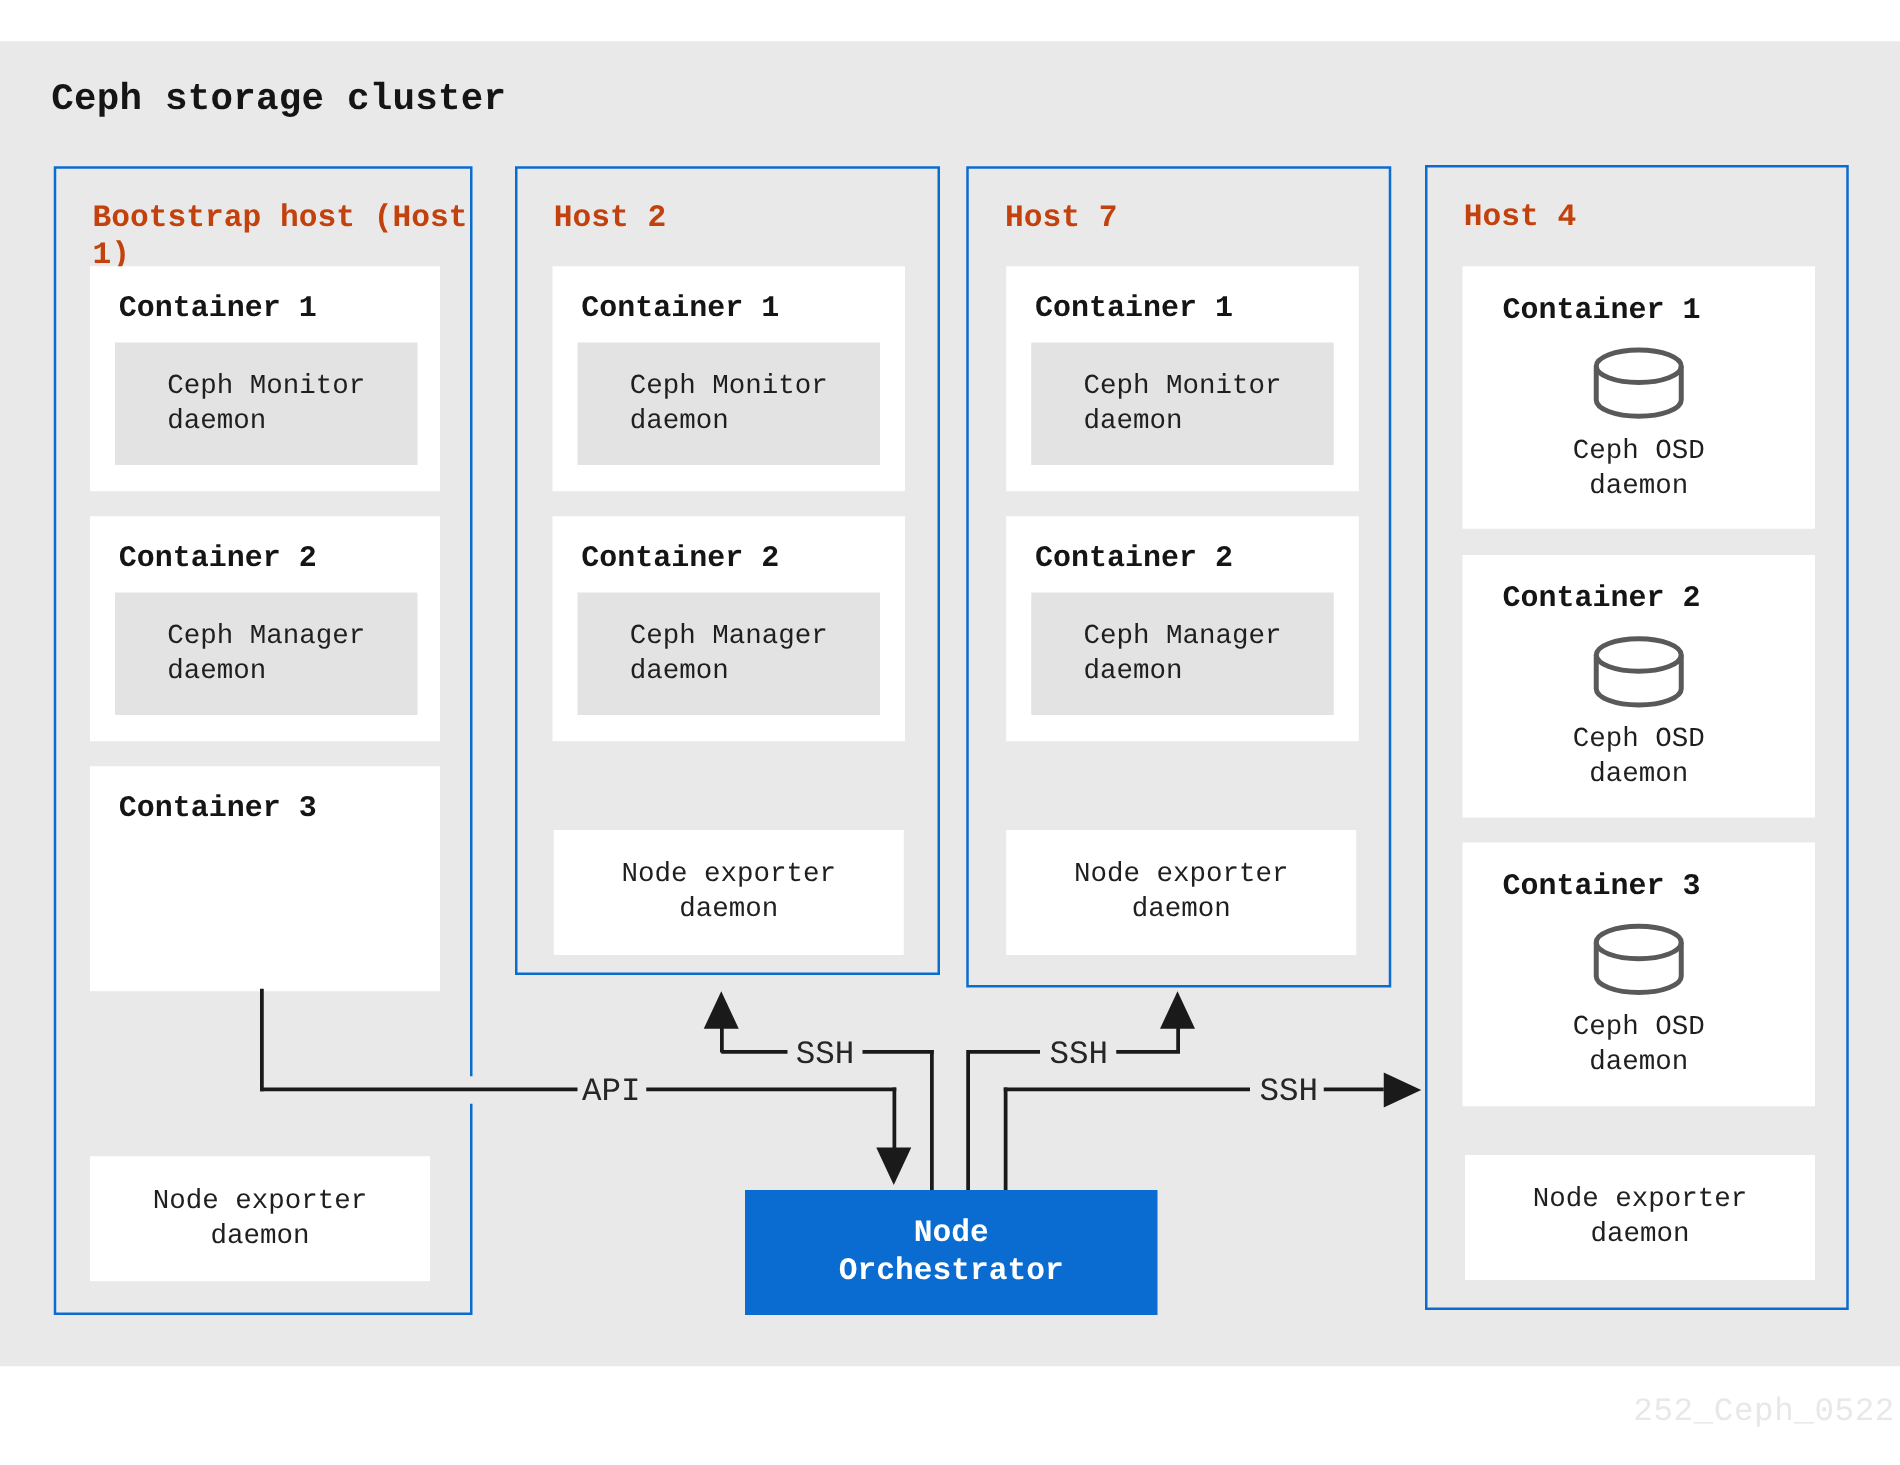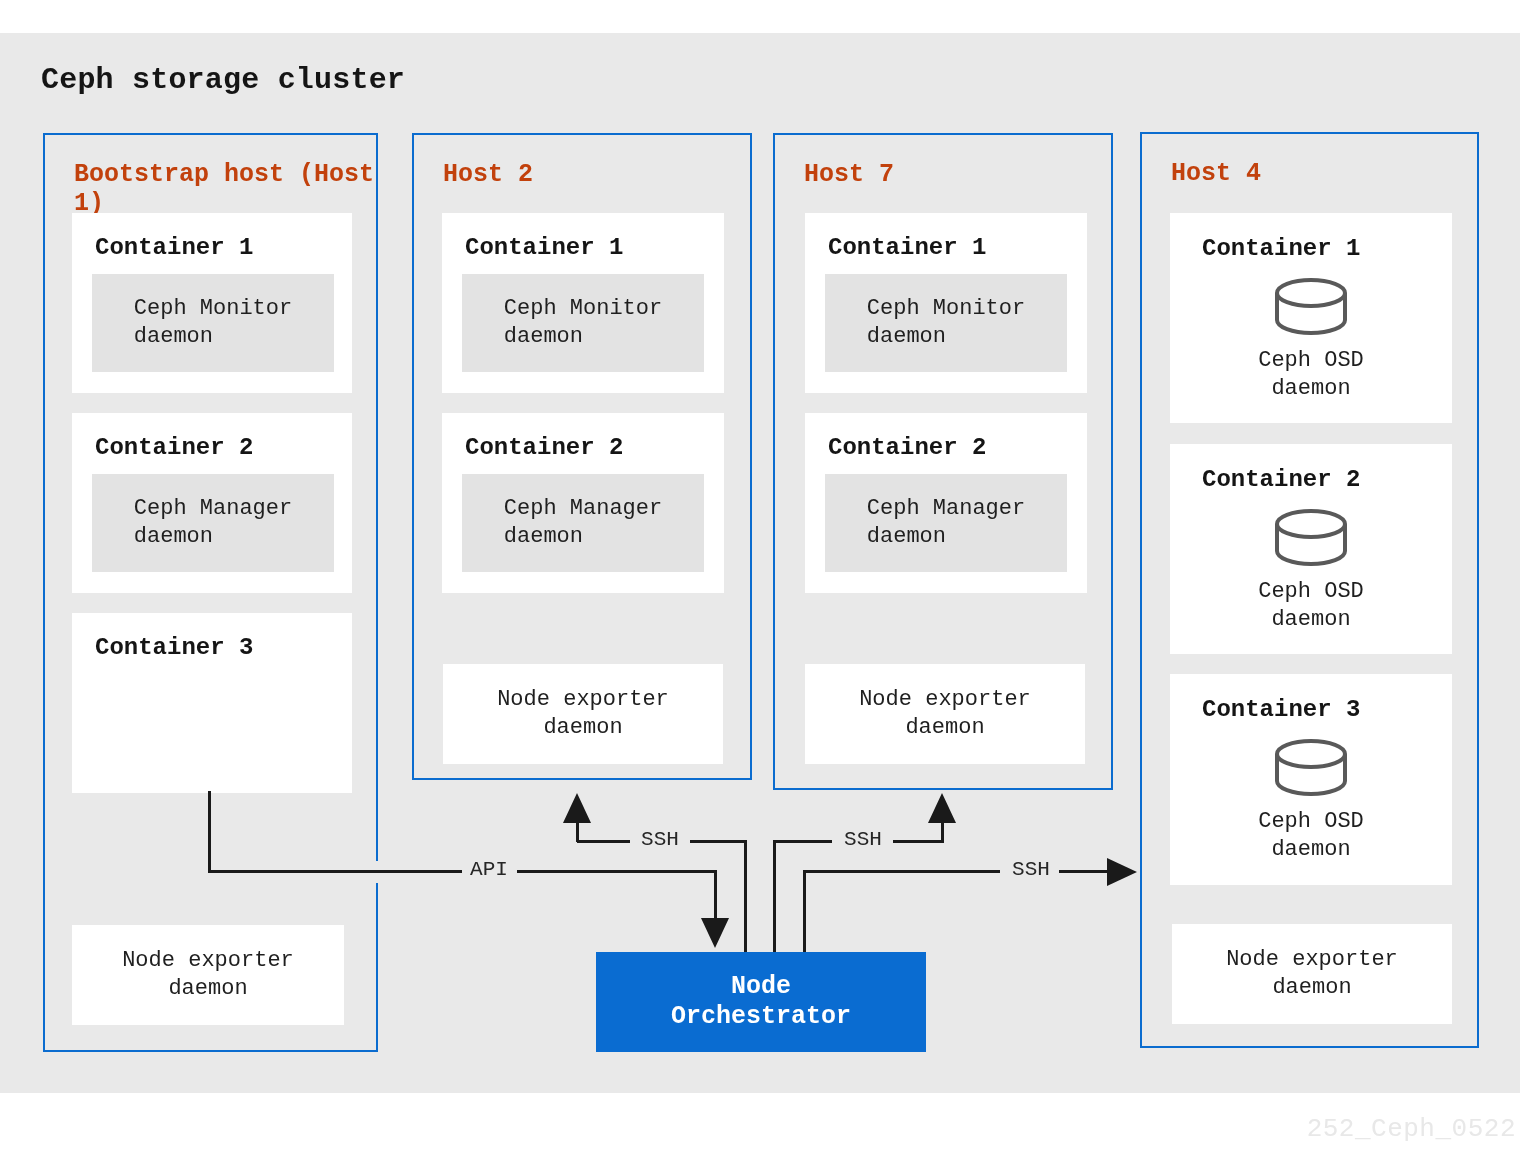--- a/index.html
+++ b/index.html
@@ -48,21 +48,21 @@
     text-align:center; font-size:22px; line-height:28px; color:#1f1f1f; white-space:pre-line;
   }
   .orchestrator {
     position:absolute; left:596px; top:952px; width:330px; height:100px;
     background:#0a6cd1; color:#ffffff; display:flex; align-items:center; justify-content:center;
     text-align:center; font-size:25px; font-weight:bold; line-height:30px; white-space:pre-line;
   }
   .hl { position:absolute; height:3px; background:#1a1a1a; }
   .vl { position:absolute; width:3px; background:#1a1a1a; }
   .conn-label {
-    position:absolute; width:56px; font-size:21px; color:#262626; text-align:center;
+    position:absolute; width:56px; font-size:26px; color:#262626; text-align:center;
   }
   .arrow-up {
     position:absolute; width:0; height:0;
     border-left:14px solid transparent; border-right:14px solid transparent;
     border-bottom:30px solid #1a1a1a;
   }
   .arrow-down {
     position:absolute; width:0; height:0;
     border-left:14px solid transparent; border-right:14px solid transparent;
     border-top:30px solid #1a1a1a;

